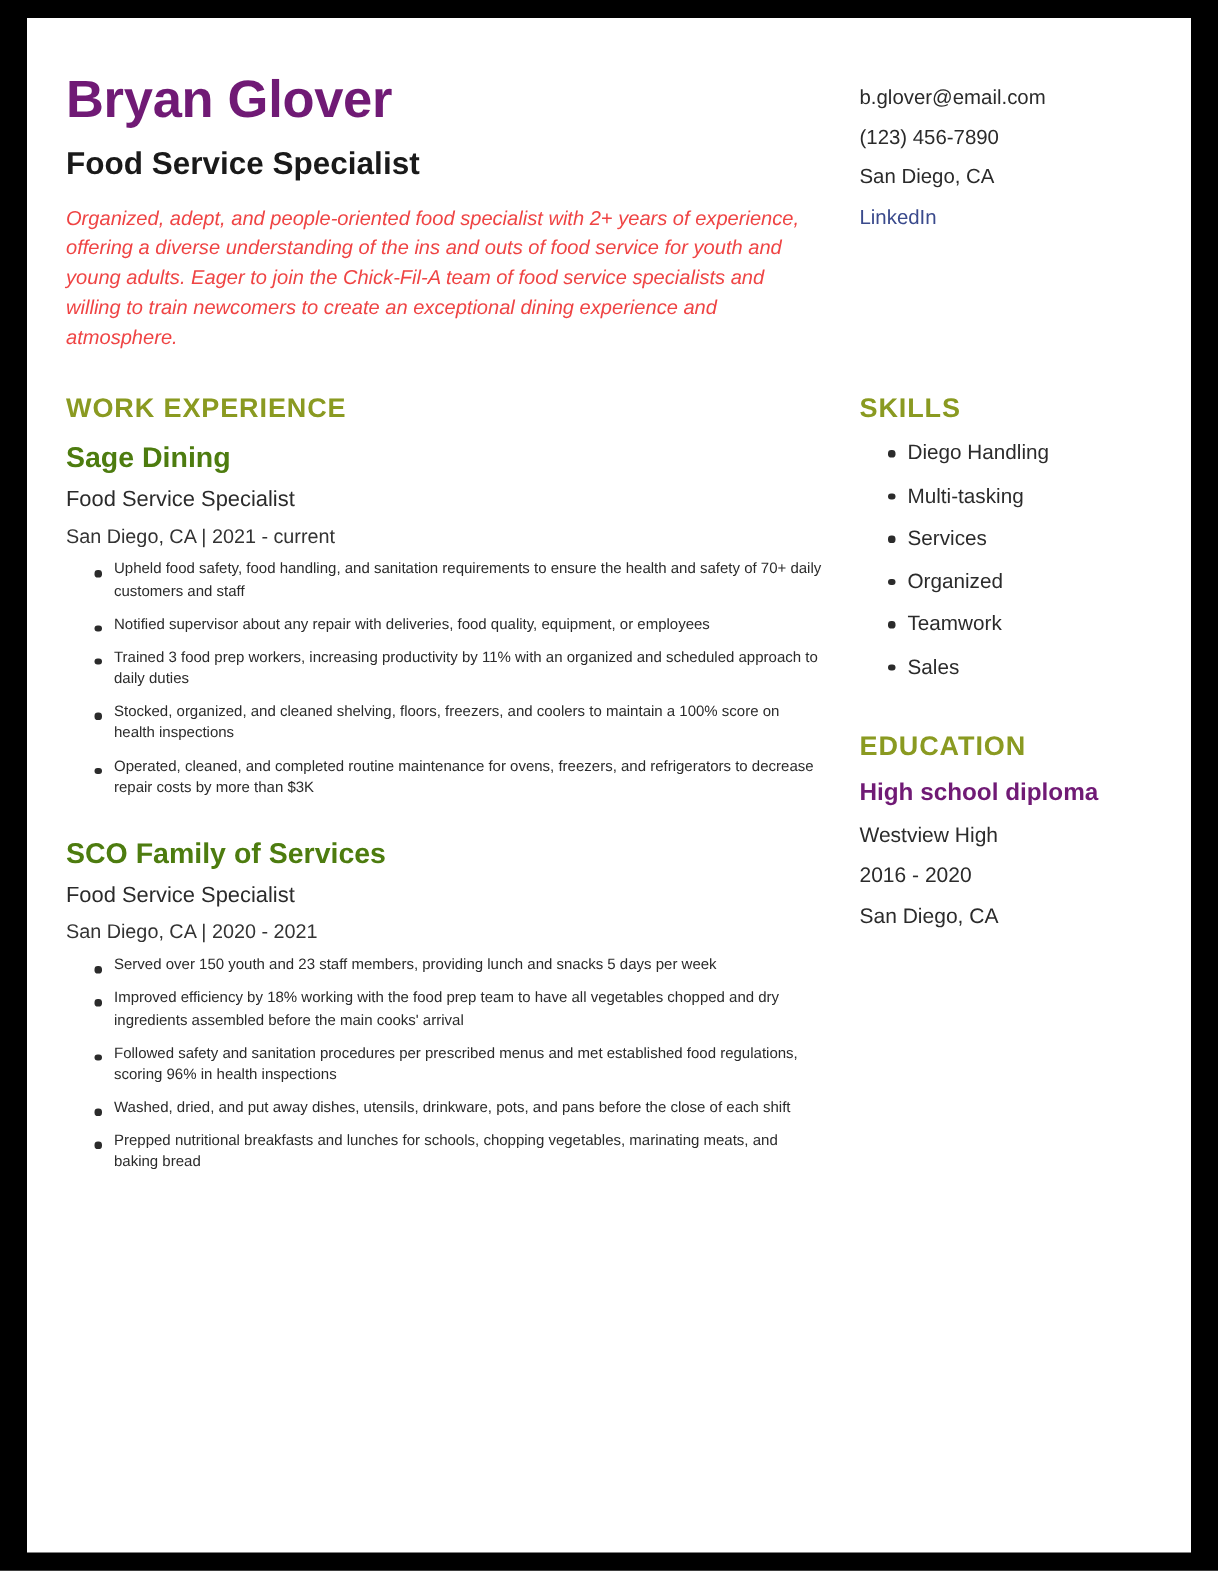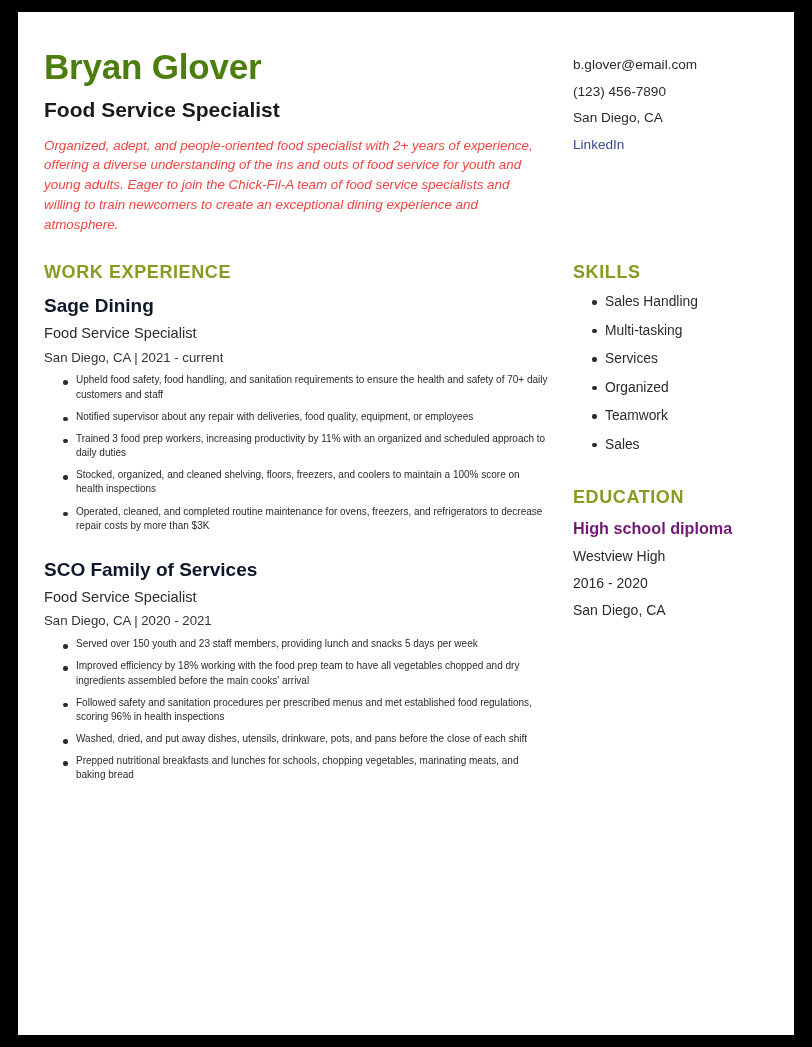--- a/index.html
+++ b/index.html
@@ -36,21 +36,21 @@
     flex: 0 0 505px;
   }
   .header-right {
     flex: 1;
     padding-top: 10px;
     padding-left: 24px;
   }
   .name {
     font-size: 35px;
     font-weight: bold;
-    color: #4d7c0f;
+    color: #701a75;
     letter-spacing: -0.2px;
     line-height: 1.1;
     margin: 0 0 10px 0;
   }
   .job-title {
     font-size: 21px;
     font-weight: bold;
     color: #1a1a1a;
     margin: 0 0 14px 0;
     line-height: 1.2;
@@ -96,21 +96,21 @@
     color: #8a9a21;
     letter-spacing: 0.6px;
     text-transform: uppercase;
     margin: 0 0 12px 0;
   }
   .side .section-heading { margin-bottom: 11px; }
 
   .org {
     font-size: 19px;
     font-weight: bold;
-    color: #0f172a;
+    color: #4d7c0f;
     margin: 0 0 7px 0;
     line-height: 1.2;
   }
   .role {
     font-size: 14.6px;
     color: #2b2b2b;
     margin: 0 0 7px 0;
     line-height: 1.2;
   }
   .meta {
@@ -231,21 +231,21 @@
             <li>Followed safety and sanitation procedures per prescribed menus and met established food regulations, scoring 96% in health inspections</li>
             <li>Washed, dried, and put away dishes, utensils, drinkware, pots, and pans before the close of each shift</li>
             <li>Prepped nutritional breakfasts and lunches for schools, chopping vegetables, marinating meats, and baking bread</li>
           </ul>
         </div>
       </div>
 
       <div class="col-side side">
         <h3 class="section-heading">SKILLS</h3>
         <ul class="skills">
-          <li>Sales Handling</li>
+          <li>Diego Handling</li>
           <li>Multi-tasking</li>
           <li>Services</li>
           <li>Organized</li>
           <li>Teamwork</li>
           <li>Sales</li>
         </ul>
 
         <h3 class="section-heading">EDUCATION</h3>
         <div>
           <div class="edu-degree">High school diploma</div>

